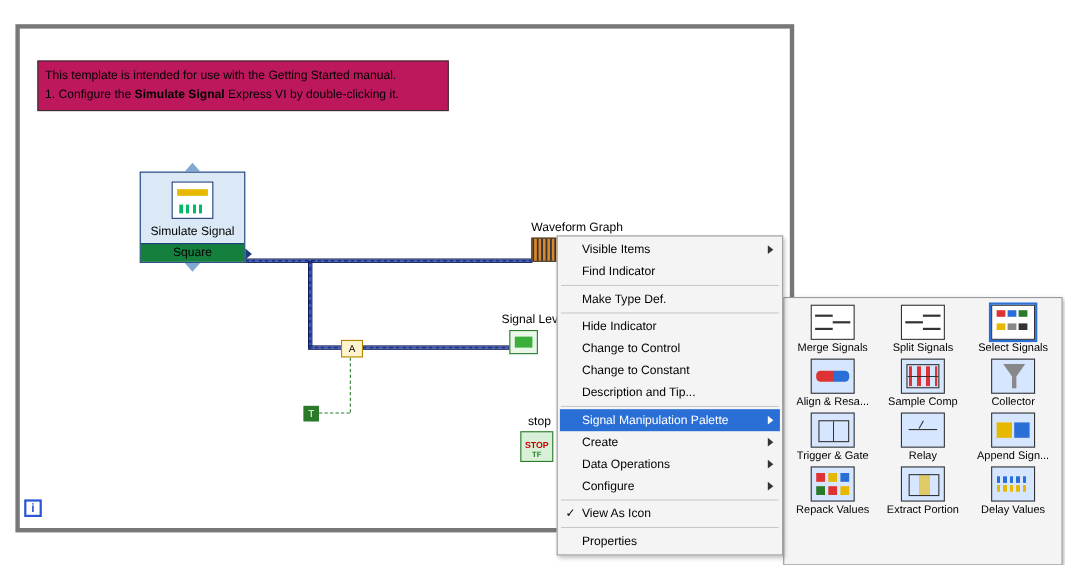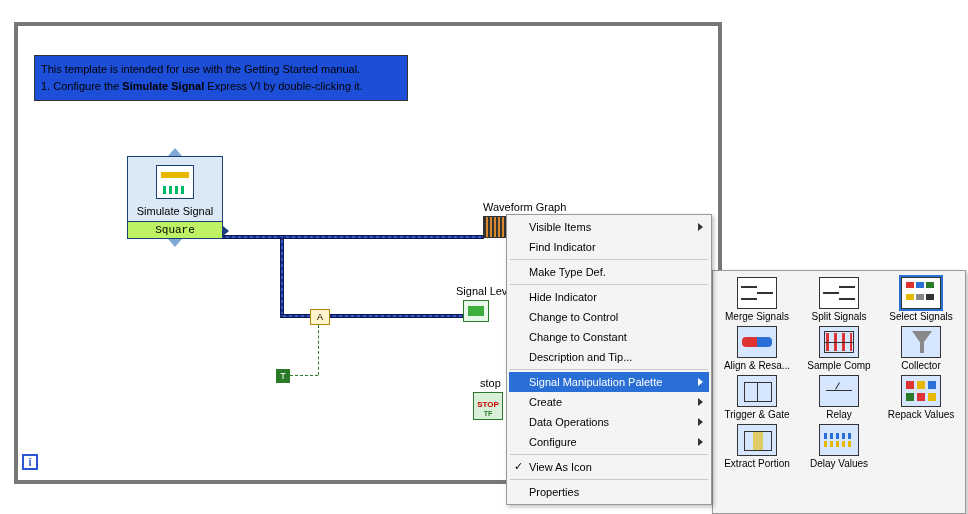--- a/index.html
+++ b/index.html
@@ -16,21 +16,21 @@
     position: absolute;
     left: 14px; top: 22px;
     width: 708px; height: 462px;
     border: 4px solid #777;
     background: #fff;
   }
   .note {
     position: absolute;
     left: 34px; top: 55px;
     width: 374px;
-    background: #1d4ed8;
+    background: #be185d;
     border: 1px solid #333;
     padding: 4px 6px;
     font-size: 11px;
     line-height: 1.35;
   }
   .note p { margin: 2px 0; }
 
   
   .sim-block {
     position: absolute;
@@ -72,26 +72,25 @@
     content: ''; position: absolute;
     left: 6px; top: 20px; width: 24px; height: 8px;
     background: repeating-linear-gradient(90deg,#0b6 0 3px,transparent 3px 6px);
   }
   .sim-label {
     font-size: 11px;
     padding: 2px 0 4px;
     color: #000;
   }
   .sim-sub {
-    background: #bef264;
+    background: #15803d;
     border-top: 1px solid #1a3e7a;
     font-size: 11px;
     padding: 2px 0;
     position: relative;
-    font-family: Liberation Mono, monospace;
   }
   .sim-sub::after {
     content: ''; position: absolute; right: -7px; top: 4px;
     width: 0; height: 0;
     border-top: 5px solid transparent;
     border-bottom: 5px solid transparent;
     border-left: 6px solid #1a3e7a;
   }
 
   
@@ -393,20 +392,24 @@
       </div>
       <div class="pal-cell">
         <div class="pal-icon pi-trig blue"></div>
         <div class="pal-label">Trigger &amp; Gate</div>
       </div>
       <div class="pal-cell">
         <div class="pal-icon pi-relay blue"></div>
         <div class="pal-label">Relay</div>
       </div>
       <div class="pal-cell">
+        <div class="pal-icon pi-append blue"></div>
+        <div class="pal-label">Append Sign...</div>
+      </div>
+      <div class="pal-cell">
         <div class="pal-icon pi-repack blue"></div>
         <div class="pal-label">Repack Values</div>
       </div>
       <div class="pal-cell">
         <div class="pal-icon pi-extract blue"></div>
         <div class="pal-label">Extract Portion</div>
       </div>
       <div class="pal-cell">
         <div class="pal-icon pi-delay blue"></div>
         <div class="pal-label">Delay Values</div>

